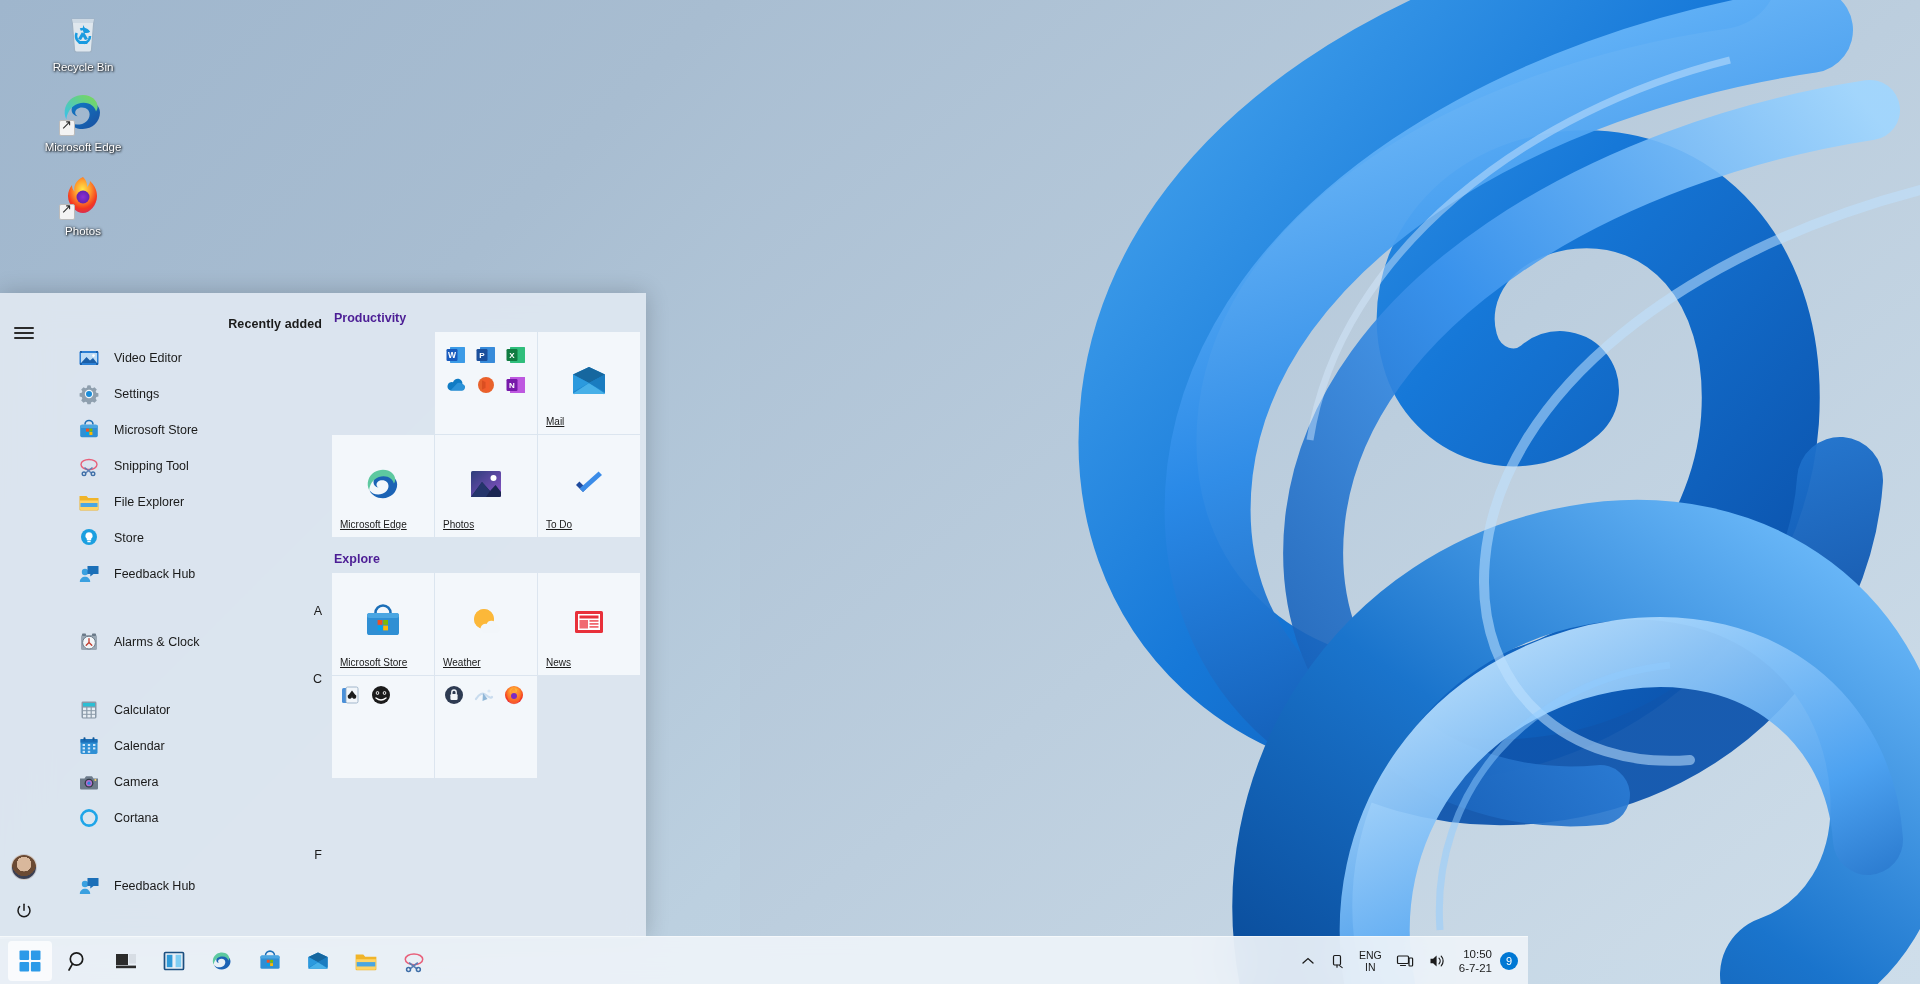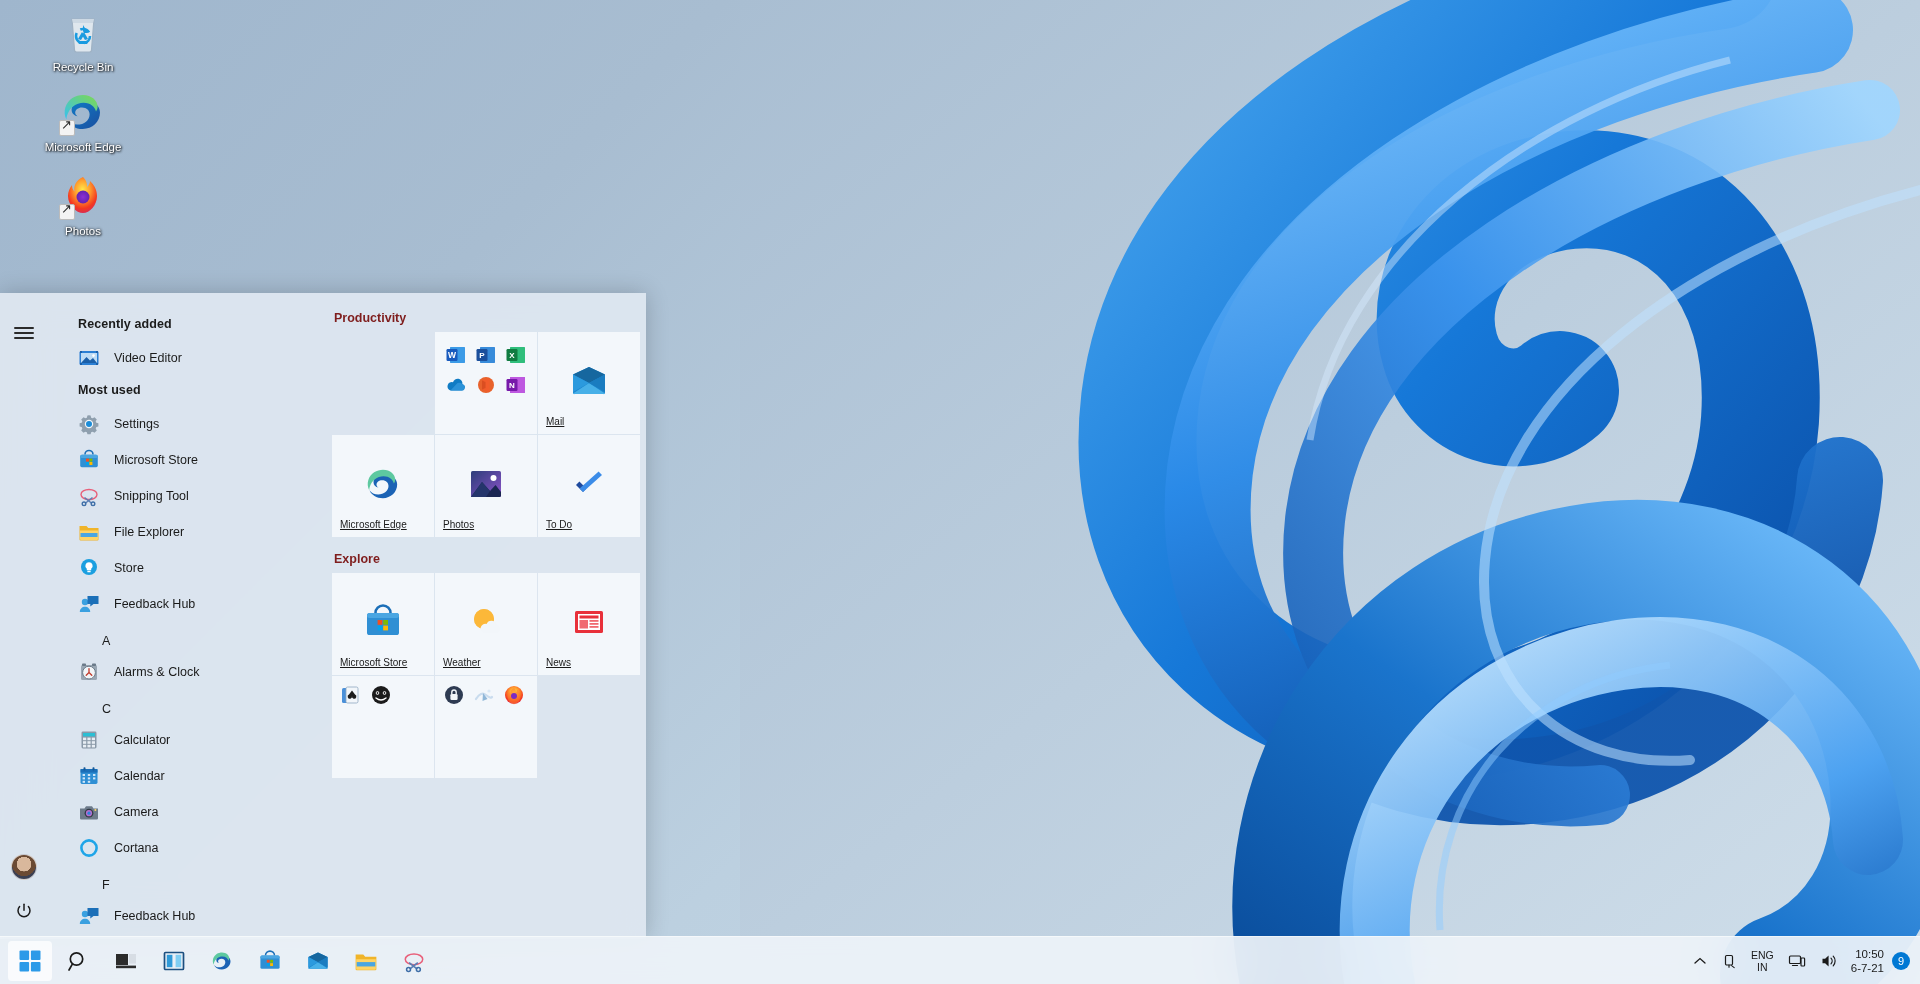--- a/index.html
+++ b/index.html
@@ -64,21 +64,21 @@
   #rail-bottom { position: absolute; bottom: 6px; left: 0; width: 48px; }
   .avatar {
     width: 26px; height: 26px; border-radius: 50%;
     background: radial-gradient(circle at 50% 38%, #d9b89c 0 38%, #6b4a33 39% 62%, #3a3f52 63% 100%);
     border: 1px solid rgba(255,255,255,.7);
   }
 
   
   #app-list {
     width: 274px; flex: 0 0 274px; padding: 17px 0 0 14px;
-    overflow: hidden; position: relative;
+    overflow: hidden; position: relative; text-align: right;
   }
   .list-header {
     font-size: 12.5px; color: #1b1b1b; font-weight: 600;
     padding: 7px 0 9px 16px; letter-spacing: .1px;
   }
   .letter-header {
     font-size: 12.5px; color: #1b1b1b; padding: 12px 0 6px 40px;
   }
   .app-row {
     display: flex; align-items: center; height: 36px;
@@ -87,21 +87,21 @@
   }
   .app-row .ico {
     width: 22px; height: 22px; flex: 0 0 22px; margin-right: 14px;
     position: relative; border-radius: 2px;
   }
   .app-row .name { font-size: 12.5px; color: #1a1a1a; white-space: nowrap; }
 
   
   #tiles-pane { flex: 1; padding: 18px 0 0 10px; position: relative; }
   .tile-group-title {
-    font-size: 12.5px; color: #7f1d1d; font-weight: 600;
+    font-size: 12.5px; color: #4c1d95; font-weight: 600;
     margin: 0 0 7px 2px;
   }
   .tile-grid { display: flex; flex-wrap: wrap; width: 312px; margin-bottom: 14px; }
   .tile {
     width: 102px; height: 102px; margin: 0 1px 1px 0;
     background: rgba(244,248,252,.92);
     position: relative; cursor: default;
     display: flex; flex-direction: column;
     align-items: center; justify-content: center;
   }
@@ -118,21 +118,21 @@
     display: grid; grid-template-columns: repeat(3, 22px);
     grid-gap: 8px 8px; justify-content: center;
   }
   .mini { width: 22px; height: 22px; position: relative; }
 
   .folder-tile-small { align-items: flex-start; justify-content: flex-start; padding: 8px 0 0 8px; }
   .mini-row { display: flex; gap: 8px; }
 
   
   #taskbar {
-    position: absolute; left: 0; bottom: 0; width: 1920px; height: 48px;
+    position: absolute; left: 0; bottom: 0; width: 1528px; height: 48px;
     background: rgba(238,243,249,.92);
     backdrop-filter: blur(30px);
     display: flex; align-items: center;
     border-top: 1px solid rgba(255,255,255,.5);
   }
   #tb-left { display: flex; align-items: center; padding-left: 6px; }
   .tb-btn {
     width: 44px; height: 40px; margin: 0 2px; border-radius: 4px;
     display: flex; align-items: center; justify-content: center;
     cursor: default; position: relative;
@@ -313,21 +313,20 @@
                 <rect x="2" y="4" width="2" height="2"></rect>
                 <rect x="2" y="16" width="2" height="2"></rect>
                 <rect x="18" y="4" width="2" height="2"></rect>
                 <rect x="18" y="16" width="2" height="2"></rect>
               </g>
           </svg>
         </span>
         <span class="name">Video Editor</span>
       </div>
 
-      <div class="list-header">Most used</div>
 
       <div class="app-row">
         <span class="ico">
           <svg width="22" height="22" viewBox="0 0 22 22">
             <path d="M11 2.2 l1.6 .35 .55 2.1 1.5 .62 1.85-1.12 2.3 2.3 -1.12 1.85 .62 1.5 2.1 .55 v3.2 l-2.1 .55 -.62 1.5 1.12 1.85 -2.3 2.3 -1.85-1.12 -1.5 .62 -.55 2.1 h-3.2 l-.55-2.1 -1.5-.62 -1.85 1.12 -2.3-2.3 1.12-1.85 -.62-1.5 -2.1-.55 v-3.2 l2.1-.55 .62-1.5 -1.12-1.85 2.3-2.3 1.85 1.12 1.5-.62 .55-2.1z" fill="#8f9fae"></path>
             <circle cx="11" cy="11" r="4.2" fill="#f3f6f9"></circle>
             <circle cx="11" cy="11" r="3" fill="#1b8cd8"></circle>
           </svg>
         </span>
         <span class="name">Settings</span>

